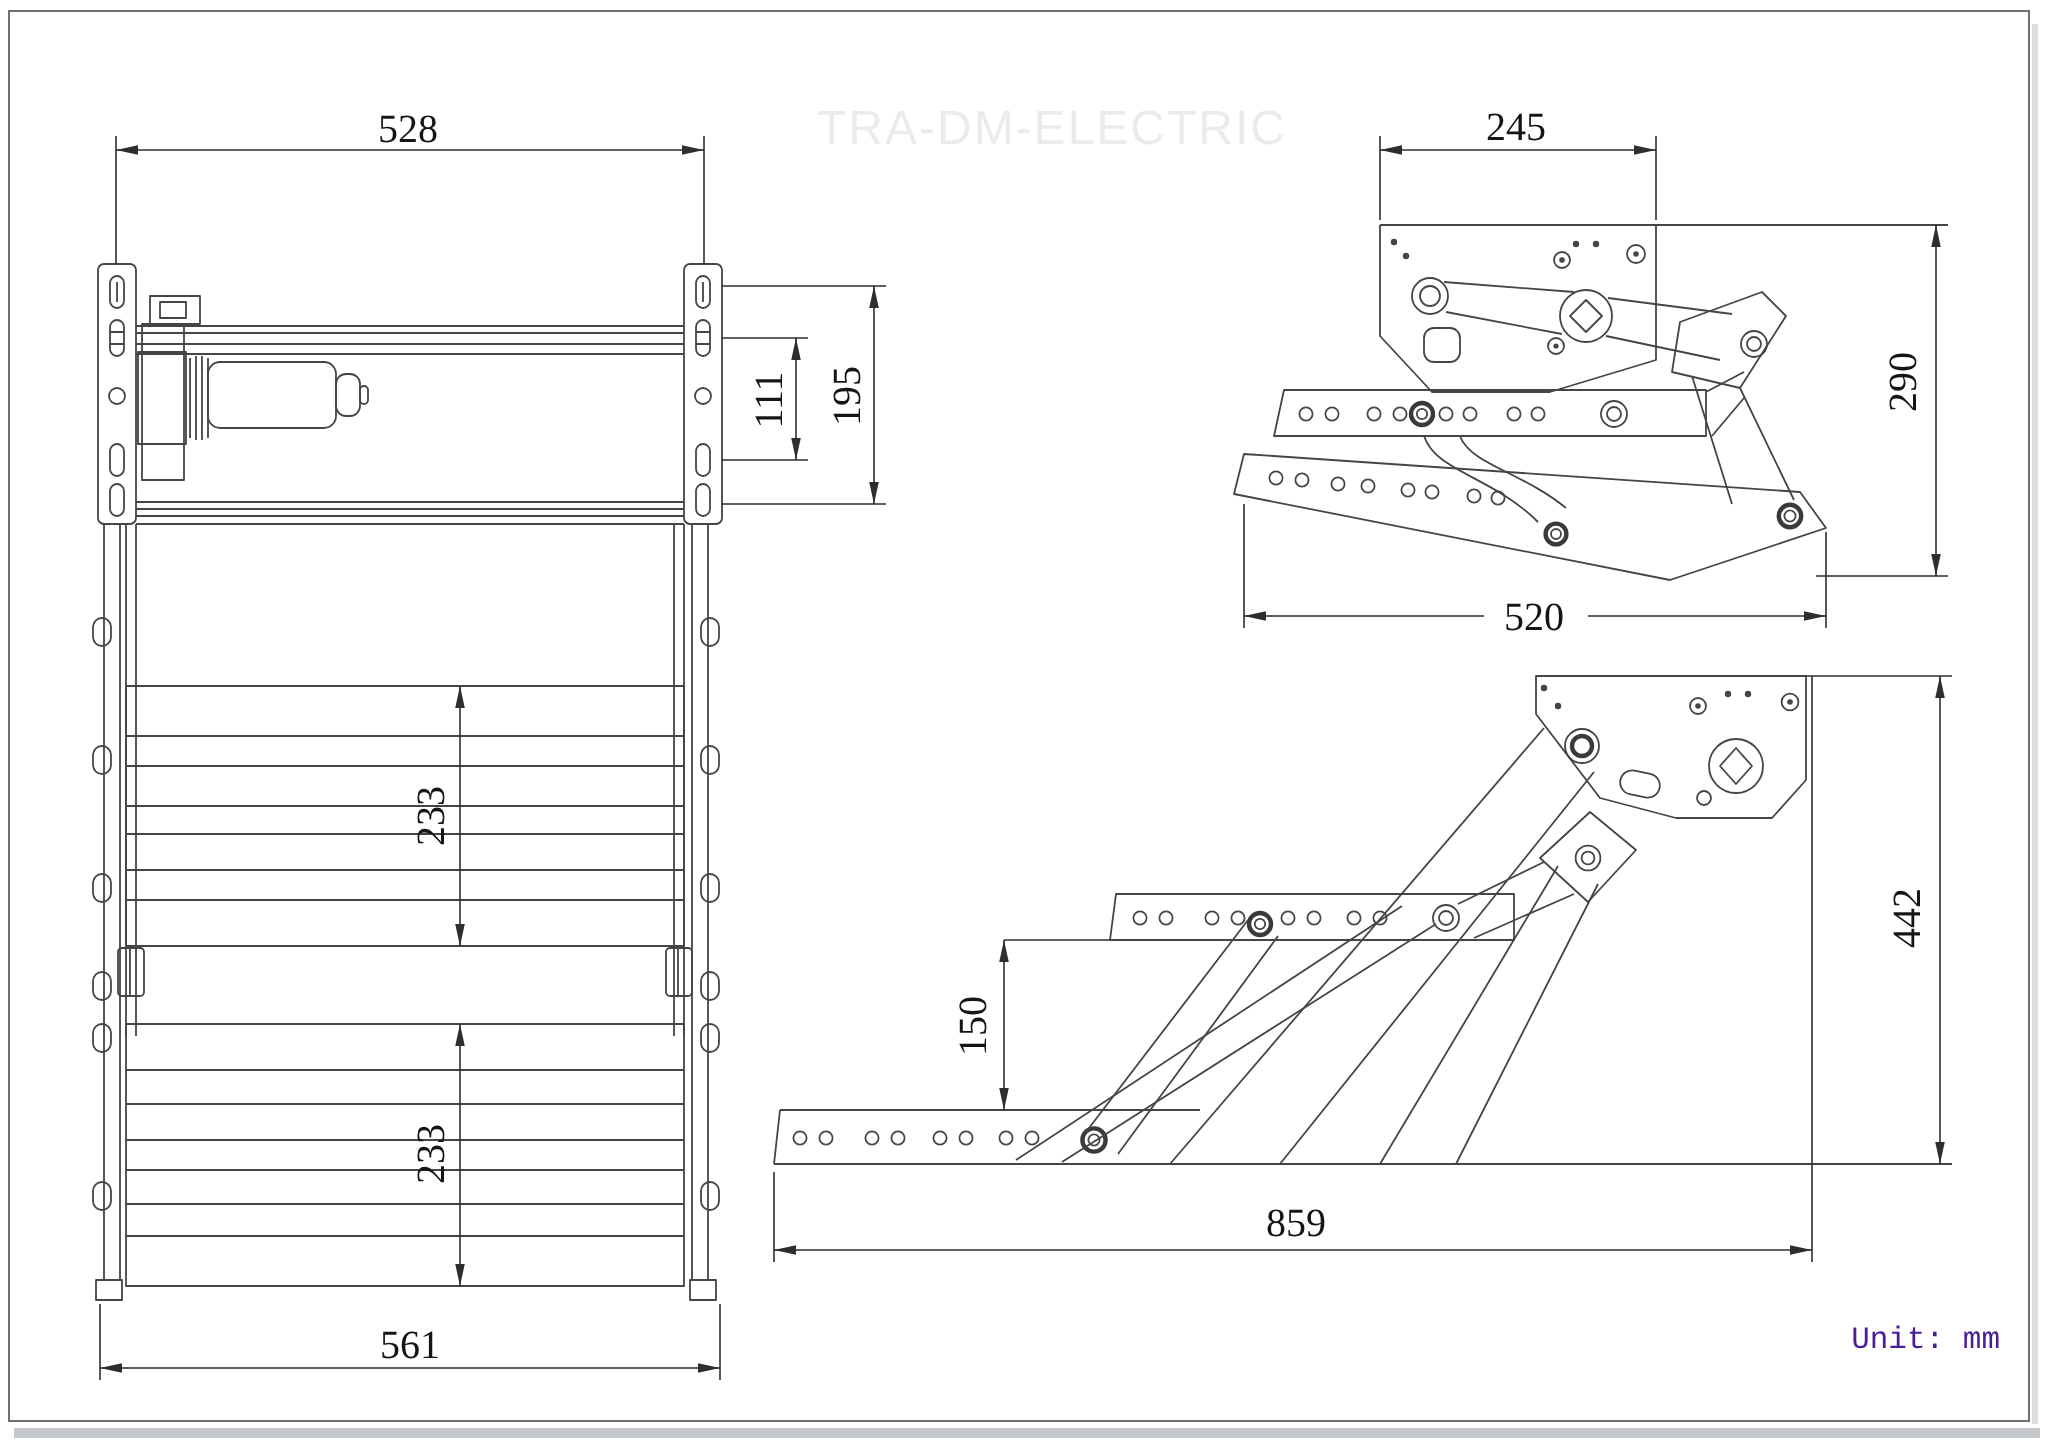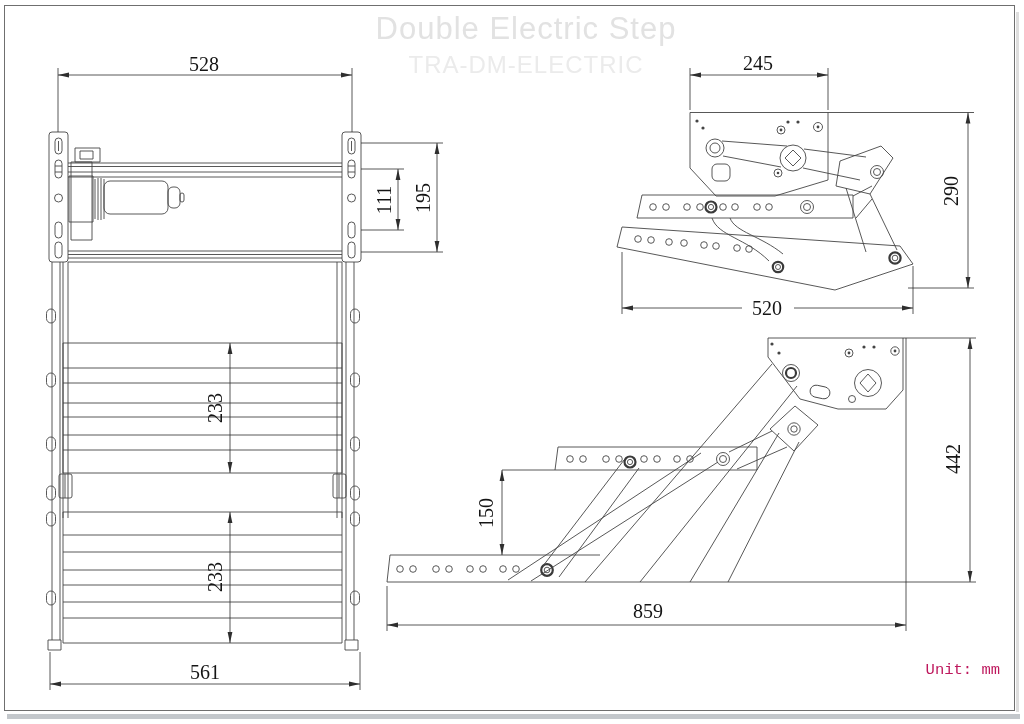--- a/index.html
+++ b/index.html
@@ -3,34 +3,33 @@
 <meta charset="utf-8">
 <style>
   html,body{margin:0;padding:0;background:#fff;}
   #sheet{position:relative;width:1024px;height:724px;background:#fff;overflow:hidden;
          font-family:"Liberation Sans",sans-serif;}
   .wm{position:absolute;left:0;width:100%;text-align:center;padding-left:28px;box-sizing:border-box;
       pointer-events:none;white-space:nowrap;}
   .wm1{top:11px;font-size:31px;letter-spacing:1px;color:#e2e2e2;}
   .wm2{top:51px;font-size:24px;letter-spacing:1px;color:#ebebeb;}
   #unit{position:absolute;top:661px;right:24px;font-family:"Liberation Mono",monospace;
-        font-size:15.5px;color:#be185d;}
+        font-size:15.5px;color:#4c1d95;}
   svg{position:absolute;left:0;top:0;}
   .ln{fill:none;stroke:#454545;stroke-width:0.9;stroke-linejoin:round;stroke-linecap:butt;}
   .dim{fill:none;stroke:#2e2e2e;stroke-width:0.8;}
   .dimtext{font-family:"Liberation Serif",serif;font-size:20px;fill:#151515;}
   .dot{fill:#454545;stroke:none;}
   .bold{fill:none;stroke:#3a3a3a;stroke-width:2.2;}
 </style>
 </head>
 <body>
 
 <div id="sheet">
 
-  <div class="wm wm1">Double Electric Step</div>
   <div class="wm wm2">TRA-DM-ELECTRIC</div>
 
   <svg width="1024" height="724" viewBox="0 0 1024 724">
     <defs>
       <marker id="ar" markerUnits="userSpaceOnUse" viewBox="-11 -3 11 6" markerWidth="11" markerHeight="6" refX="0" refY="0" orient="auto-start-reverse">
         <path d="M0,0L-11,2.4L-11,-2.4Z" fill="#2e2e2e"></path>
       </marker>
     </defs>
 
     <g>

